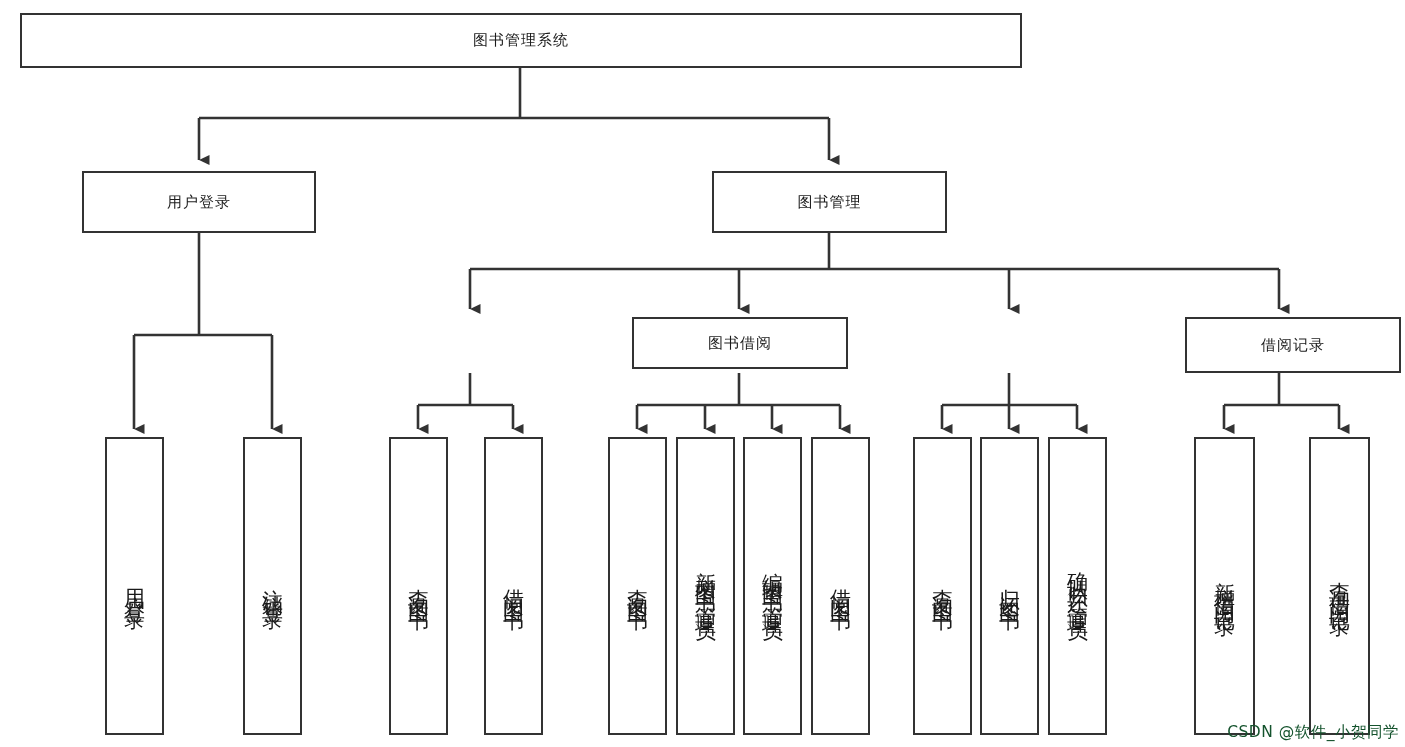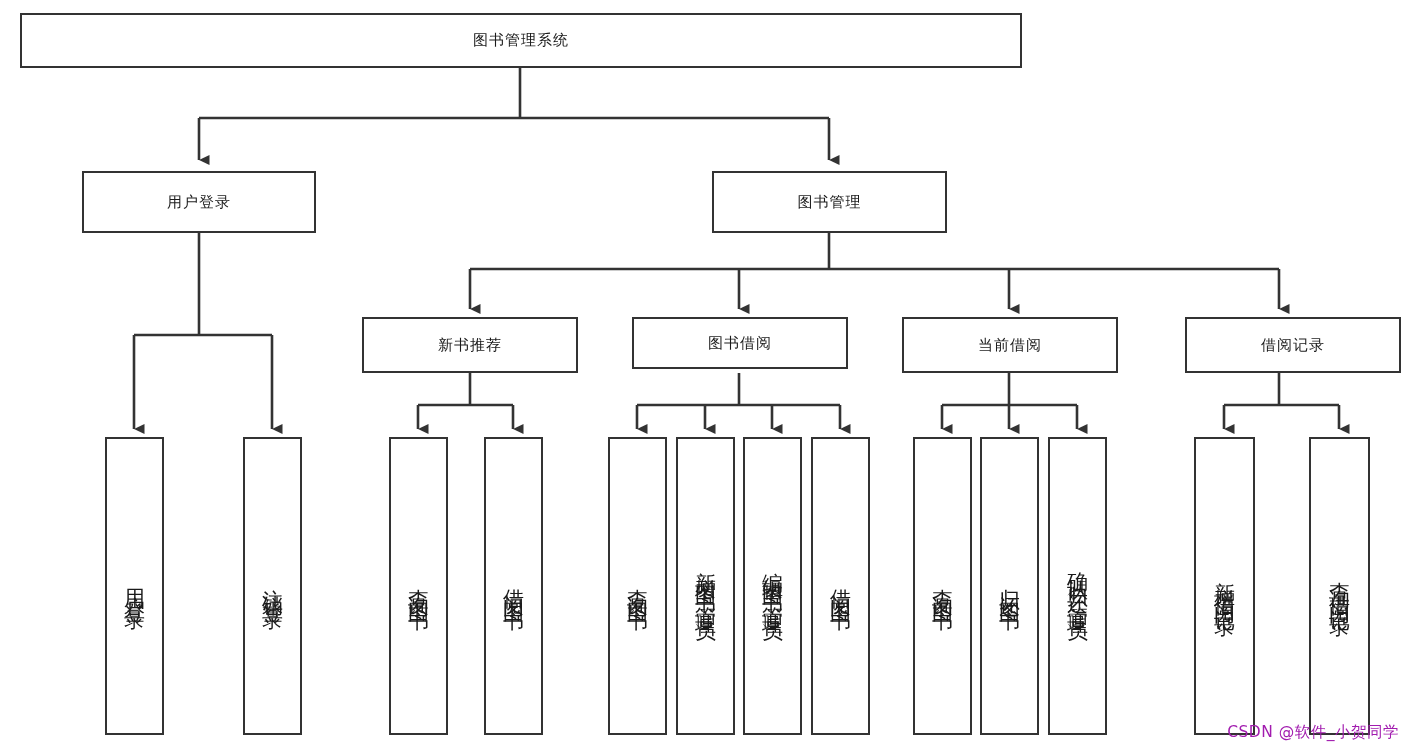--- a/index.html
+++ b/index.html
@@ -5,21 +5,21 @@
   html,body{margin:0;padding:0;background:#ffffff;}
   body{width:1405px;height:747px;font-family:"DejaVu Sans","Liberation Sans",sans-serif;}
   #canvas{position:relative;width:1405px;height:747px;overflow:hidden;background:#fff;}
   svg#wires{position:absolute;left:0;top:0;width:1405px;height:747px;pointer-events:none;}
   .node{position:absolute;box-sizing:border-box;background:#ffffff;border:2.5px solid #333333;
         display:flex;align-items:center;justify-content:center;color:#1a1a1a;}
   .node.h{font-size:15px;letter-spacing:1px;line-height:1.1;}
   .node.v{writing-mode:vertical-rl;text-orientation:upright;font-size:21px;
           letter-spacing:7px;line-height:1.15;padding:6px 0;}
   .node.v span{display:inline-block;}
-  .watermark{position:absolute;right:6px;bottom:4px;color:#a21caf;font-size:15.5px;
+  .watermark{position:absolute;right:6px;bottom:4px;color:#14532d;font-size:15.5px;
              letter-spacing:.5px;white-space:nowrap;margin-top:43px;}
 </style>
 </head>
 <body>
 
 <div id="canvas">
 
   <svg id="wires" viewBox="0 0 1405 747" xmlns="http://www.w3.org/2000/svg">
     <defs>
       <marker id="ah" markerWidth="10" markerHeight="11" refX="5" refY="10.5" orient="auto" markerUnits="userSpaceOnUse">
@@ -74,28 +74,22 @@
     <span>图书管理系统</span>
   </div>
 
   <div class="node h" style="left:82px;top:171px;width:234px;height:62px;">
     <span>用户登录</span>
   </div>
   <div class="node h" style="left:712px;top:171px;width:235px;height:62px;justify-content:center;">
     <span>图书管理</span>
   </div>
 
-  <div class="node h" style="left:362px;top:317px;width:216px;height:56px;">
-    <span>新书推荐</span>
-  </div>
   <div class="node h" style="left:632px;top:317px;width:216px;height:52px;">
     <span>图书借阅</span>
-  </div>
-  <div class="node h" style="left:902px;top:317px;width:216px;height:56px;">
-    <span>当前借阅</span>
   </div>
   <div class="node h" style="left:1172px;top:317px;width:216px;height:56px;margin-left:13px;">
     <span>借阅记录</span>
   </div>
 
   <div class="node v" style="left:105px;top:437px;width:59px;height:298px;">
     <span>用户登录</span>
   </div>
   <div class="node v" style="left:243px;top:437px;width:59px;height:298px;">
     <span>注销登录</span>

